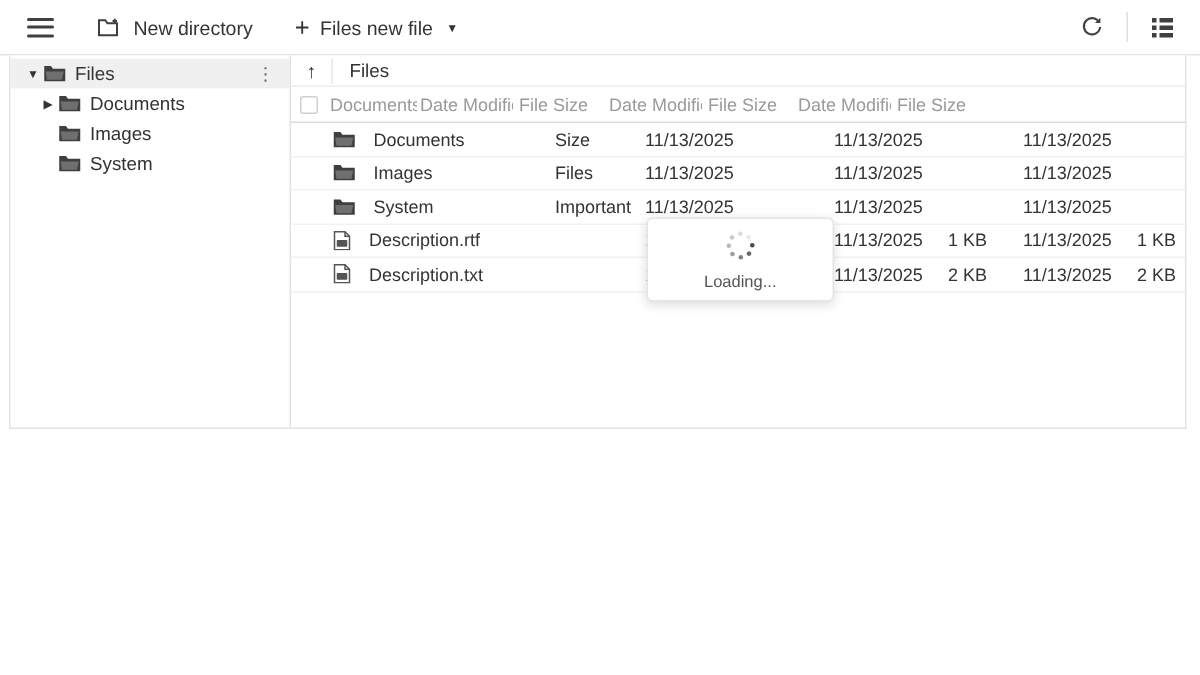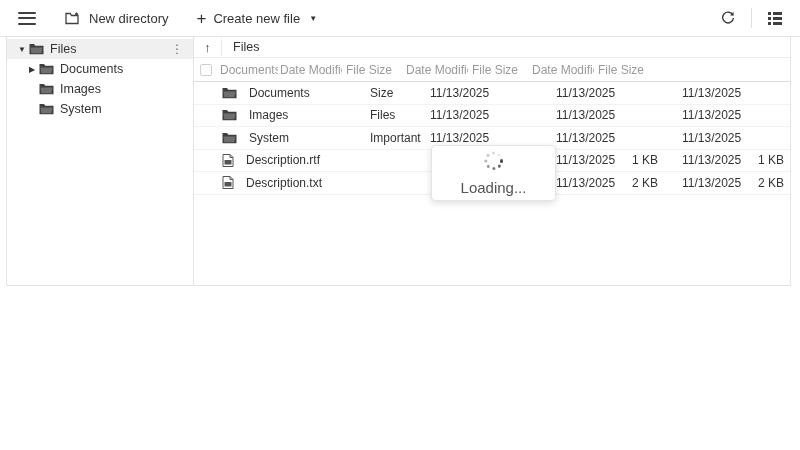--- a/index.html
+++ b/index.html
@@ -66,21 +66,21 @@
   .spinner i { position:absolute; left:50%; top:50%; width:3.4px; height:3.4px; margin:-1.7px; border-radius:50%; background:#4b4b4b; }
   .spinner i:nth-child(1){transform:rotate(0deg)   translate(8px);opacity:1;}
   .spinner i:nth-child(2){transform:rotate(45deg)  translate(8px);opacity:.85;}
   .spinner i:nth-child(3){transform:rotate(90deg)  translate(8px);opacity:.7;}
   .spinner i:nth-child(4){transform:rotate(135deg) translate(8px);opacity:.55;}
   .spinner i:nth-child(5){transform:rotate(180deg) translate(8px);opacity:.4;}
   .spinner i:nth-child(6){transform:rotate(225deg) translate(8px);opacity:.3;}
   .spinner i:nth-child(7){transform:rotate(270deg) translate(8px);opacity:.2;}
   .spinner i:nth-child(8){transform:rotate(315deg) translate(8px);opacity:.12;}
   @keyframes spin { to { transform:rotate(360deg); } }
-  .loading-text { font-size:15px; color:#555; }
+  .loading-text { font-size:11px; color:#555; }
 </style>
 </head>
 <body>
 
 <div class="fm">
 
   <div class="toolbar">
     <button class="icon-btn">
       <span class="hamburger">
           <i></i>
@@ -91,21 +91,21 @@
     <div class="tb-group-left">
       <button class="tb-btn">
         <svg class="folder-svg" width="17" height="14" viewBox="0 0 17 14">
           <path d="M1 2.5 h4.2 l1.4 2 H13 v8 H1 Z" fill="none" stroke="#404040" stroke-width="1.3"></path>
           <path d="M11.5 4.5 v-3 M10 3 h3" stroke="#404040" stroke-width="1.3" fill="none"></path>
         </svg>
         <span>New directory</span>
       </button>
       <button class="tb-btn">
         <span class="plus-glyph">+</span>
-        <span>Create new file</span>
+        <span>Files new file</span>
         <span class="caret-down">▼</span>
       </button>
     </div>
     <div class="tb-spacer"></div>
     <button class="icon-btn">
       <svg width="16" height="16" viewBox="0 0 16 16">
         <path d="M12.9 5.2 A5.4 5.4 0 1 0 13.4 8" fill="none" stroke="#404040" stroke-width="1.4"></path>
         <path d="M13.6 1.8 v3.6 h-3.6 Z" fill="#404040"></path>
       </svg>
     </button>

